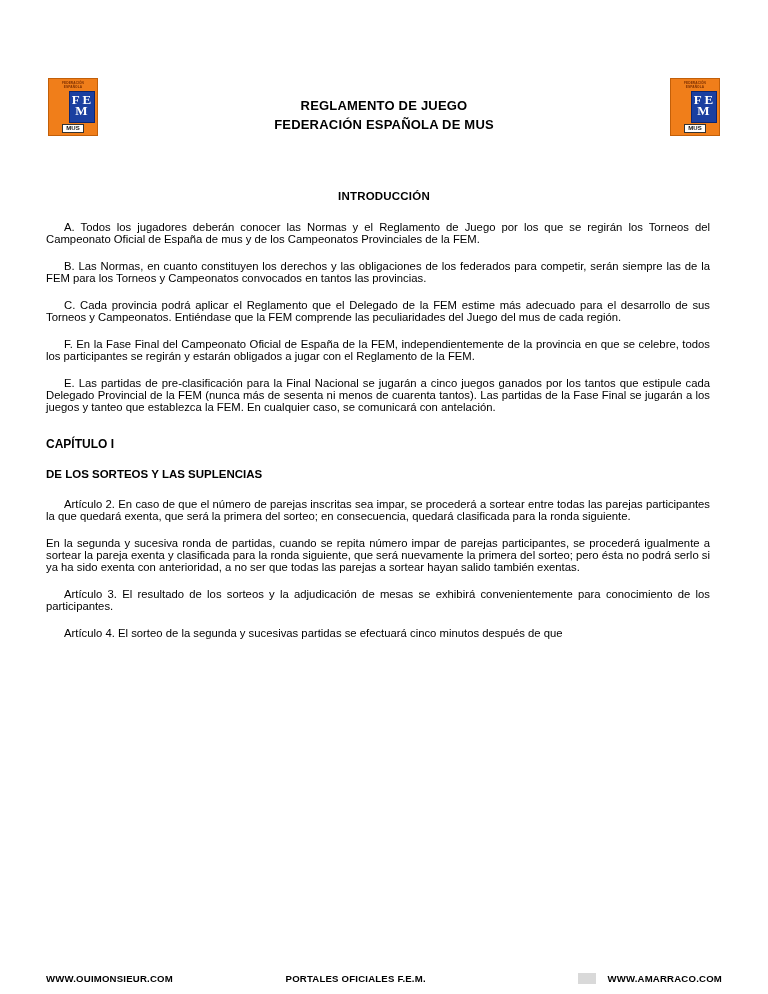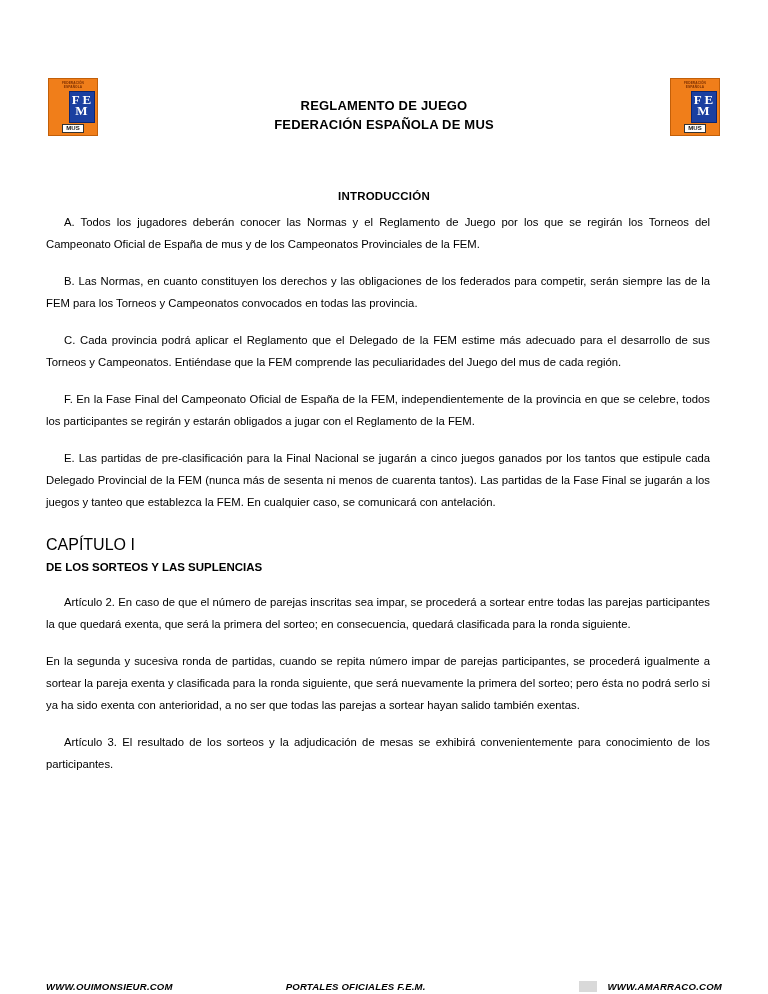--- a/index.html
+++ b/index.html
@@ -86,57 +86,56 @@
     line-height: 19px;
     padding-top: 18px;
     letter-spacing: .2px;
   }
 
   
   .section-title {
     text-align: center;
     font-weight: bold;
     font-size: 11.5px;
-    margin: 26px 0 9px 0;
+    margin: 26px 0 19px 0;
     letter-spacing: .2px;
   }
   p.para {
     font-size: 11.3px;
-    line-height: 22px;
+    line-height: 12px;
     text-align: justify;
     margin: 0 12px 15px 0;
     text-indent: 18px;
   }
   p.para.noindent { text-indent: 0; }
   .chapter {
-    font-size: 16px;
-    font-weight: normal;
+    font-size: 12px;
+    font-weight: bold;
     line-height: 19px;
     margin: 22px 0 0 0;
   }
   .chapter-sub {
     font-size: 11.5px;
     font-weight: bold;
     line-height: 19px;
-    margin: 4px 0 14px 0;
+    margin: 11px 0 14px 0;
   }
 
   
   .footer {
     position: absolute;
     left: 46px;
     right: 46px;
-    bottom: 80px;
+    bottom: 88px;
     display: flex;
     align-items: center;
     justify-content: space-between;
     font-size: 9.6px;
     font-weight: bold;
     letter-spacing: .2px;
-    font-style: italic;
   }
   .footer .f-left { color: #000; }
   .footer .f-center { color: #000; }
   .footer .f-right {
     color: #000;
     background: linear-gradient(to right, #d9d9d9 0px, #d9d9d9 18px, transparent 18px);
     padding-left: 29px;
     margin-left: 40px;
   }
 </style>
@@ -163,31 +162,32 @@
 
     <div class="doc-title">
       <div>REGLAMENTO DE JUEGO</div>
       <div>FEDERACIÓN ESPAÑOLA DE MUS</div>
     </div>
   </div>
 
   <div class="section-title">INTRODUCCIÓN</div>
 
   <p class="para">A. Todos los jugadores deberán conocer las Normas y el Reglamento de Juego por los que se regirán los Torneos del Campeonato Oficial de España de mus y de los Campeonatos Provinciales de la FEM.</p>
-  <p class="para">B. Las Normas, en cuanto constituyen los derechos y las obligaciones de los federados para competir, serán siempre las de la FEM para los Torneos y Campeonatos convocados en todas las provincia.</p>
+  <p class="para">B. Las Normas, en cuanto constituyen los derechos y las obligaciones de los federados para competir, serán siempre las de la FEM para los Torneos y Campeonatos convocados en tantos las provincias.</p>
   <p class="para">C. Cada provincia podrá aplicar el Reglamento que el Delegado de la FEM estime más adecuado para el desarrollo de sus Torneos y Campeonatos. Entiéndase que la FEM comprende las peculiaridades del Juego del mus de cada región.</p>
   <p class="para">F. En la Fase Final del Campeonato Oficial de España de la FEM, independientemente de la provincia en que se celebre, todos los participantes se regirán y estarán obligados a jugar con el Reglamento de la FEM.</p>
   <p class="para">E. Las partidas de pre-clasificación para la Final Nacional se jugarán a cinco juegos ganados por los tantos que estipule cada Delegado Provincial de la FEM (nunca más de sesenta ni menos de cuarenta tantos). Las partidas de la Fase Final se jugarán a los juegos y tanteo que establezca la FEM. En cualquier caso, se comunicará con antelación.</p>
 
   <div class="chapter">CAPÍTULO I</div>
   <div class="chapter-sub">DE LOS SORTEOS Y LAS SUPLENCIAS</div>
 
   <p class="para">Artículo 2. En caso de que el número de parejas inscritas sea impar, se procederá a sortear entre todas las parejas participantes la que quedará exenta, que será la primera del sorteo; en consecuencia, quedará clasificada para la ronda siguiente.</p>
   <p class="para noindent">En la segunda y sucesiva ronda de partidas, cuando se repita número impar de parejas participantes, se procederá igualmente a sortear la pareja exenta y clasificada para la ronda siguiente, que será nuevamente la primera del sorteo; pero ésta no podrá serlo si ya ha sido exenta con anterioridad, a no ser que todas las parejas a sortear hayan salido también exentas.</p>
   <p class="para">Artículo 3. El resultado de los sorteos y la adjudicación de mesas se exhibirá convenientemente para conocimiento de los participantes.</p>
+  <p class="para">Artículo 4. El sorteo de la segunda y sucesivas partidas se efectuará cinco minutos después de que</p>
 
   <div class="footer">
     <div class="f-left">WWW.OUIMONSIEUR.COM</div>
     <div class="f-center">PORTALES OFICIALES F.E.M.</div>
     <div class="f-right">WWW.AMARRACO.COM</div>
   </div>
 
 </div>
 
 </body></html>

